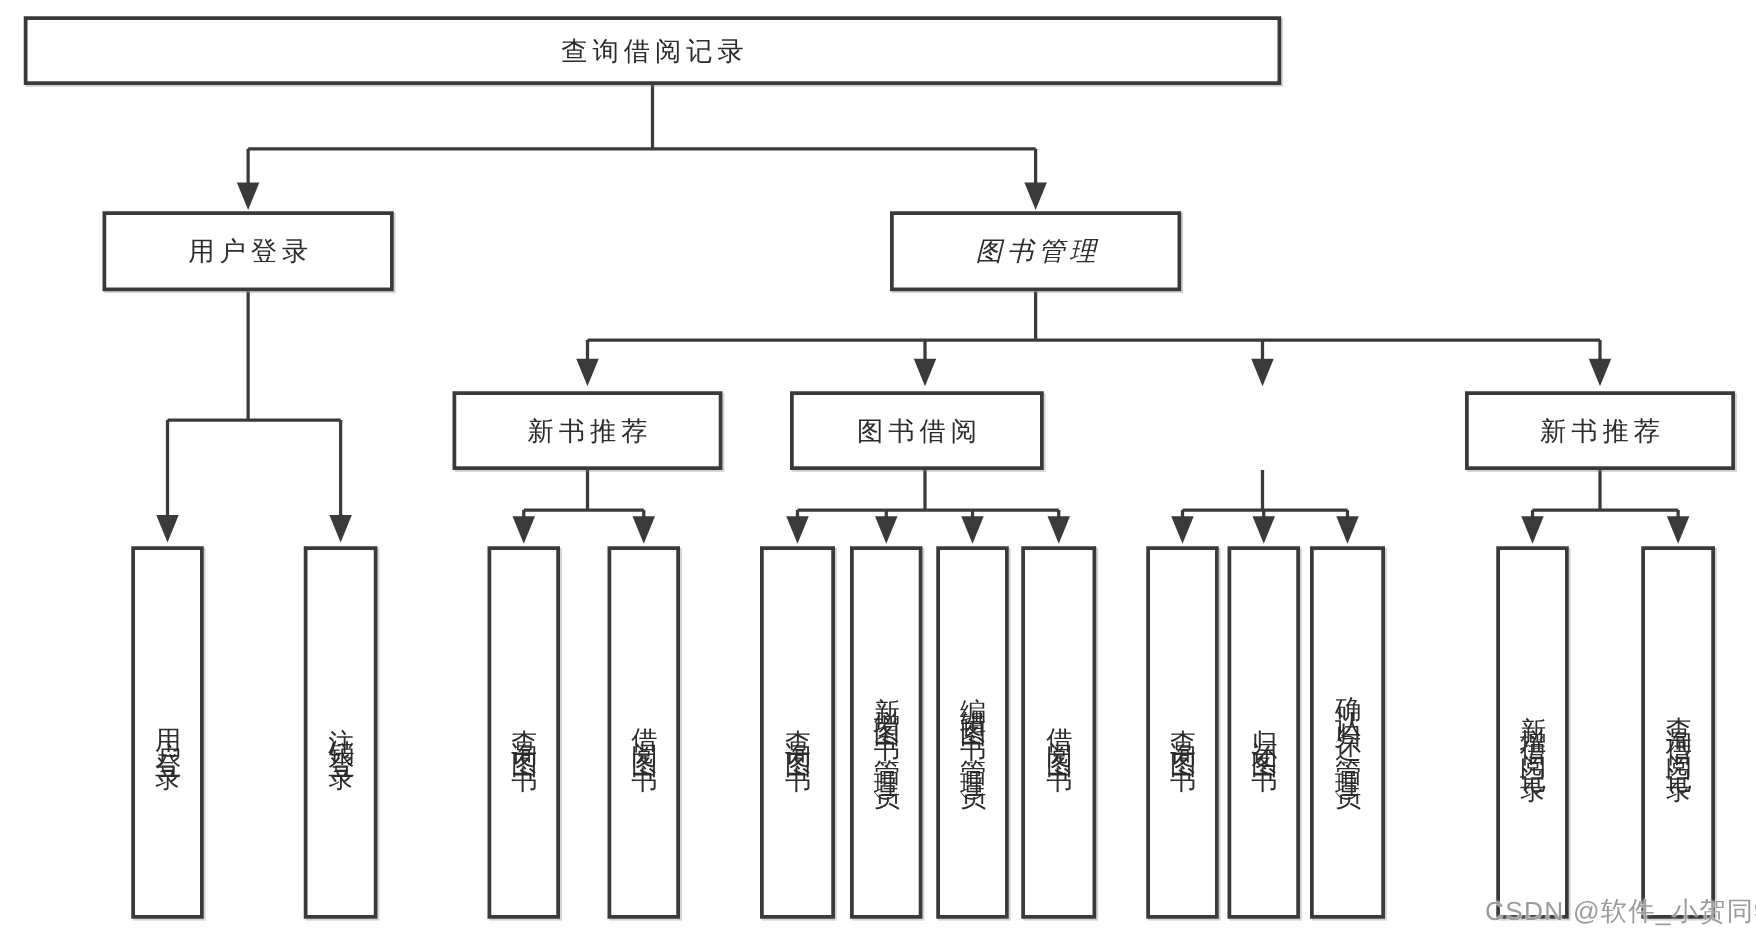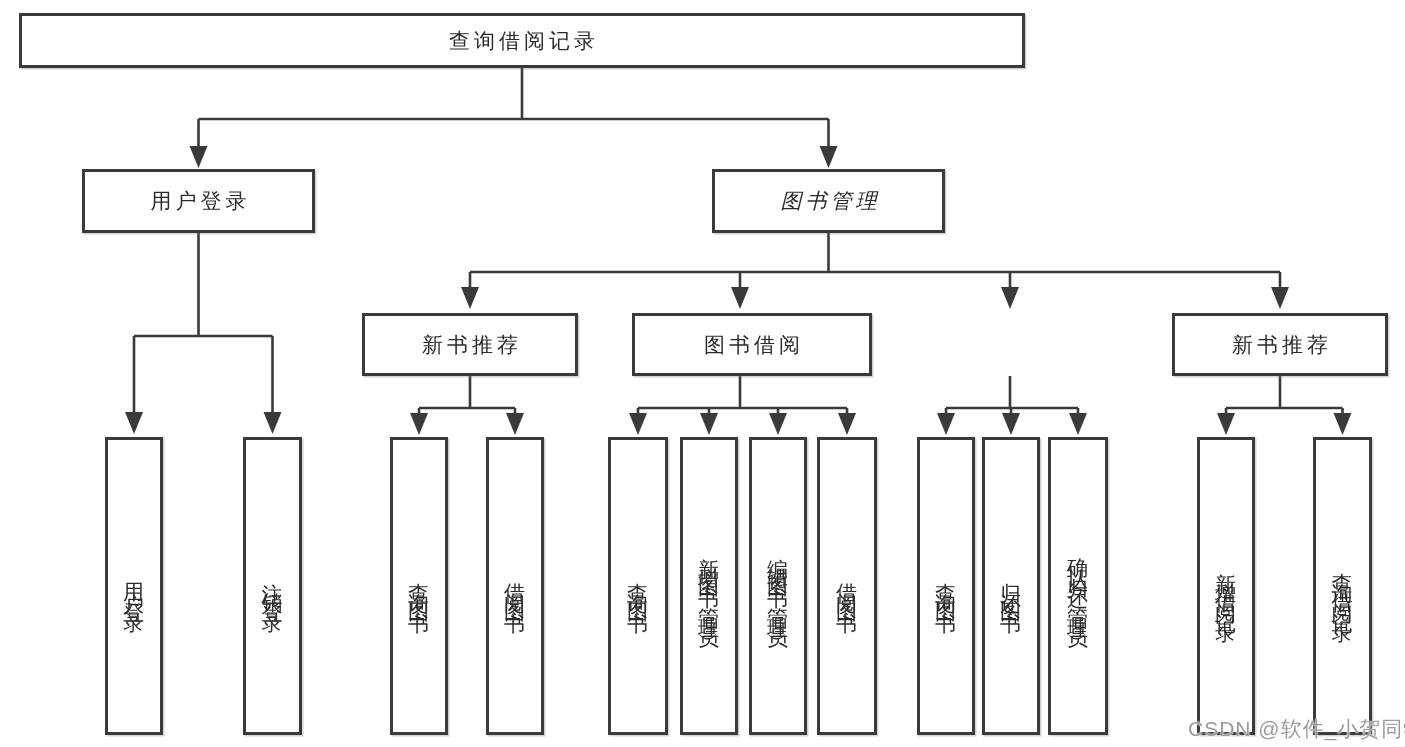--- a/index.html
+++ b/index.html
@@ -94,21 +94,21 @@
     <polygon fill="#3a3a3a" stroke="none" points="1217,413 1235,413 1226,435"></polygon>
     <polygon fill="#3a3a3a" stroke="none" points="1333.5,413 1351.5,413 1342.5,435"></polygon>
   </svg>
 
   <div class="node h-node" style="left:19px; top:13px; width:1006px; height:55px;">查询借阅记录</div>
 
   <div class="node h-node" style="left:82px; top:169px; width:233px; height:64px;">用户登录</div>
   <div class="node h-node" style="left:712px; top:169px; width:233px; height:64px;font-style:italic;">图书管理</div>
 
   <div class="node h-node" style="left:362px; top:313px; width:216px; height:63px;">新书推荐</div>
-  <div class="node h-node" style="left:632px; top:313px; width:240px; height:63px;font-family:Liberation Mono, monospace;">图书借阅</div>
+  <div class="node h-node" style="left:632px; top:313px; width:203px; height:63px;font-family:Liberation Mono, monospace;">图书借阅</div>
   <div class="node h-node" style="left:1172px; top:313px; width:216px; height:63px;">新书推荐</div>
 
   <div class="node v-node" style="left:105px; top:437px; width:58px; height:298px;">用户登录</div>
   <div class="node v-node" style="left:243px; top:437px; width:59px; height:298px;">注销登录</div>
 
   <div class="node v-node" style="left:390px; top:437px; width:58px; height:298px;">查询图书</div>
   <div class="node v-node" style="left:486px; top:437px; width:58px; height:298px;">借阅图书</div>
 
   <div class="node v-node" style="left:608px; top:437px; width:60px; height:298px;">查询图书</div>
   <div class="node v-node" style="left:680px; top:437px; width:58px; height:298px;">新增图书（管理员）</div>

